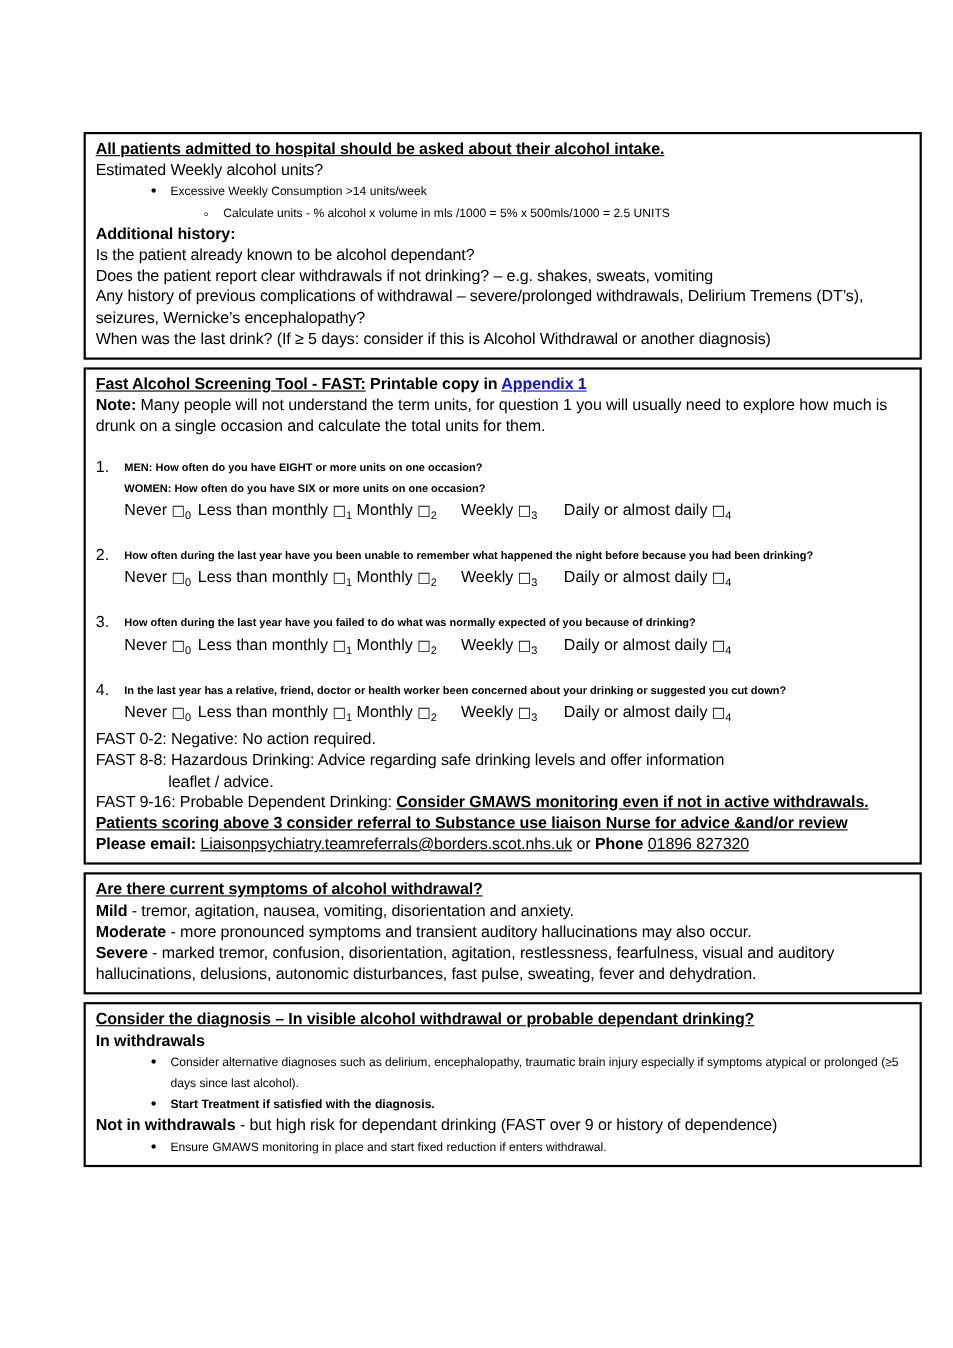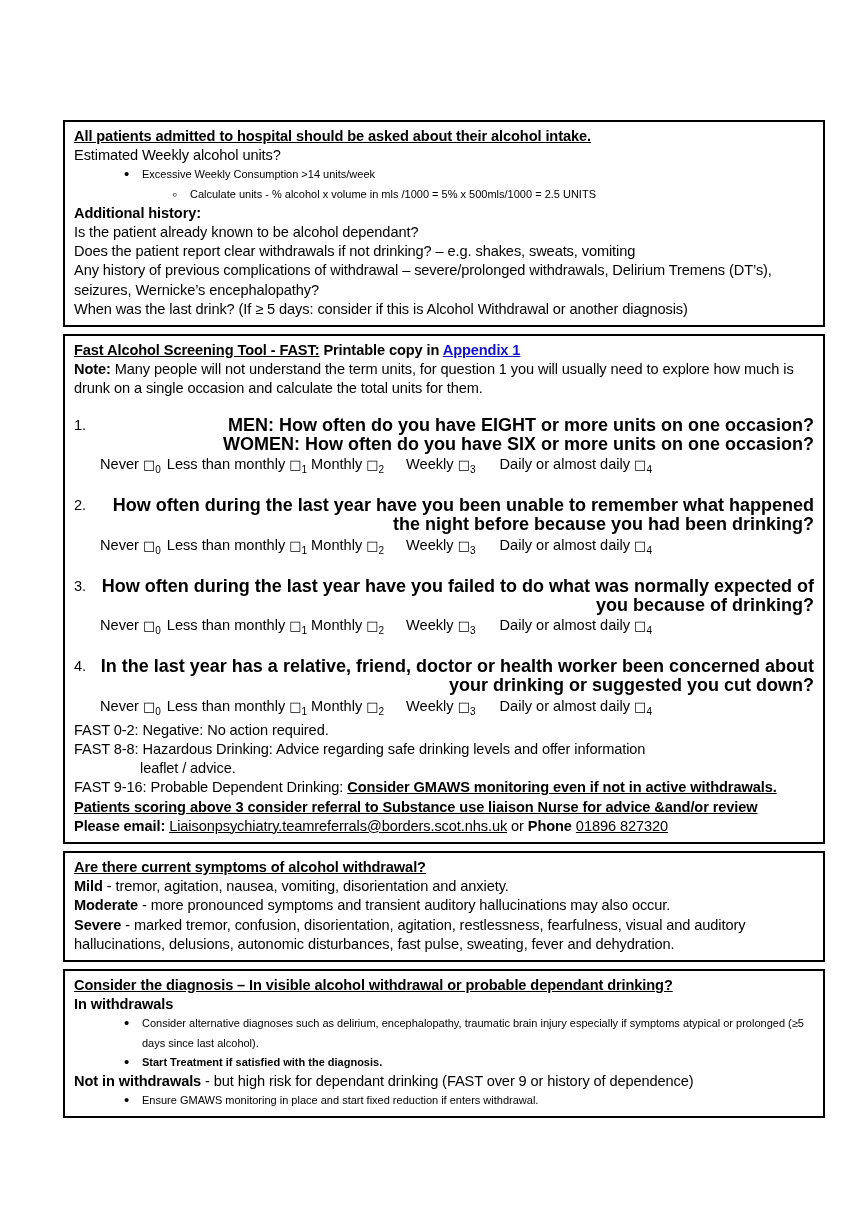--- a/index.html
+++ b/index.html
@@ -14,20 +14,21 @@
     color: #000000;
     -webkit-font-smoothing: antialiased;
   }
   #page {
     position: relative;
     width: 788px;
     height: 1225px;
     background: #ffffff;
     box-sizing: border-box;
     padding: 120px 40px 0 63px;
+    margin-left: 13px;
   }
   .doc {
     width: 762px;
   }
   .box {
     border: 2px solid #000000;
     box-sizing: border-box;
     padding: 5px 9px 6px 9px;
     margin-bottom: 7px;
     background: #ffffff;
@@ -88,23 +89,22 @@
   .q:first-of-type { margin-top: 17px; }
   .q-num {
     width: 26px;
     flex: 0 0 26px;
     font-size: 14.6px;
     line-height: 19.2px;
   }
   .q-body { flex: 1 1 auto; }
   .q-text {
     font-weight: bold;
-    font-size: 18px;
-    line-height: 19.2px;
-    text-align: right;
+    font-size: 10px;
+    line-height: 19.2px;
   }
 
   .answers {
     font-size: 14.6px;
     line-height: 19.2px;
     margin-top: 1px;
     white-space: nowrap;
   }
   .ans { display: inline-block; }
   .ans .cb {

